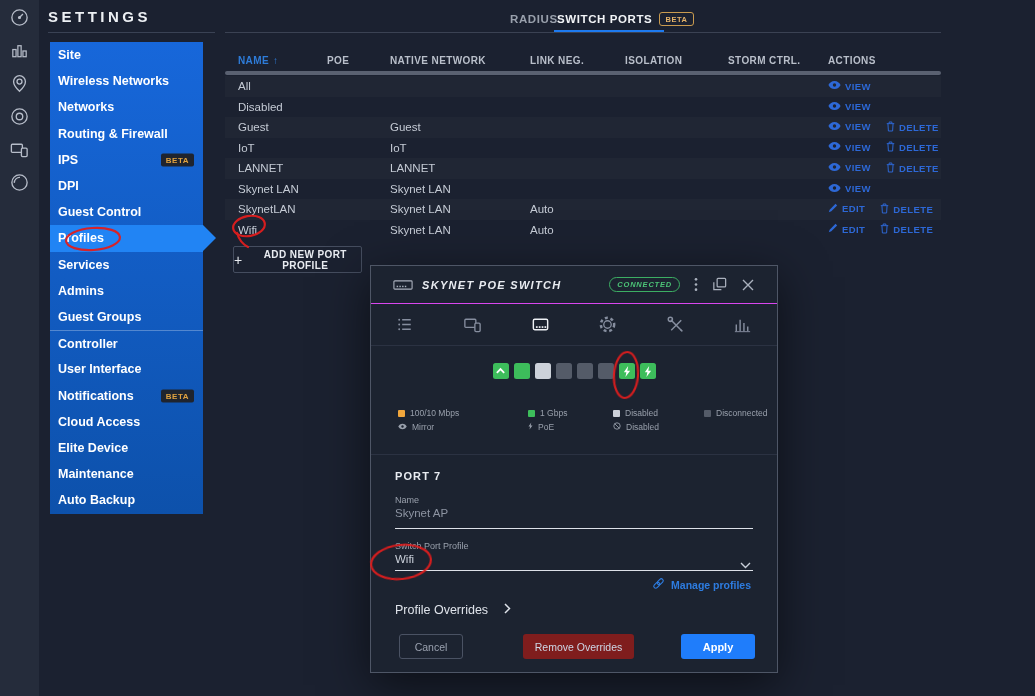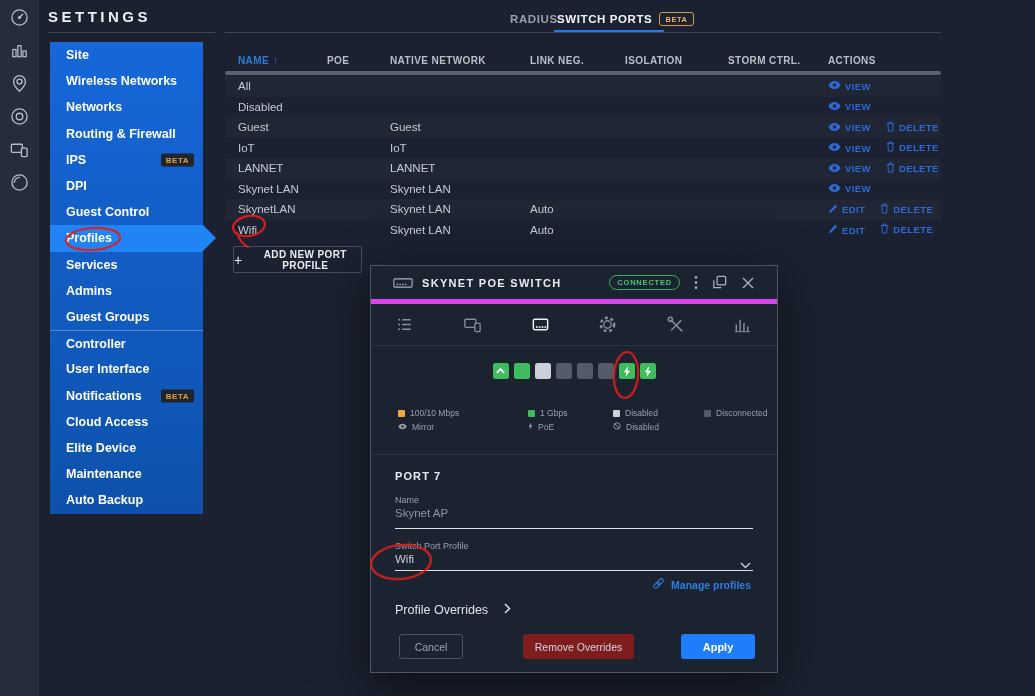--- a/index.html
+++ b/index.html
@@ -20,21 +20,21 @@
   .rail svg { display:block; }
 
   
   .settings-title { left:48px; top:8px; font-size:15px; font-weight:700;
                     letter-spacing:3.5px; color:#edf0f4; }
   .settings-underline { left:48px; top:32px; width:167px; height:1px; background:#3a4254; }
 
   
   .sidebar { left:50px; top:42px; width:153px; height:472px;
              background:linear-gradient(180deg,#1767da 0%, #0d51ab 100%); }
-  .side-item { height:26.2px; display:flex; align-items:center; padding-left:16px;
+  .side-item { height:26.2px; display:flex; align-items:center; padding-left:8px;
                font-size:12.5px; font-weight:700; color:#fff; position:relative; cursor:pointer; }
   .side-item.active { background:#2184f4; }
   .side-item.active::after { content:""; position:absolute; right:-13px; top:50%;
       transform:translateY(-50%); width:0; height:0;
       border-left:13px solid #2184f4; border-top:13px solid transparent;
       border-bottom:13px solid transparent; }
   .side-item.section-start { border-top:1px solid rgba(255,255,255,.28); }
   .side-beta { position:absolute; right:9px; top:50%; transform:translateY(-50%);
                background:#1f242e; color:#e0a23f; font-size:8px; font-weight:700;
                letter-spacing:.5px; padding:2px 5px; border-radius:2px; }
@@ -53,38 +53,38 @@
   .table { left:225px; top:50px; width:716px; }
   .tgrid { display:grid; grid-template-columns:89px 63px 140px 95px 103px 100px 113px;
            padding-left:13px; align-items:center; }
   .thead { height:20px; font-size:10px; font-weight:700; letter-spacing:.4px; color:#b9bfca; }
   .thead .name-col { color:#2e7cd9; cursor:pointer; }
   .sort-arrow { font-size:10px; margin-left:4px; }
   .scrollbar { height:4px; background:#5a6171; border-radius:2px; margin-top:1px; cursor:pointer; }
   .trows { margin-top:1px; }
   .trow { height:20.5px; font-size:11.5px; color:#c5cbd5; }
   .trow:nth-child(odd) { background:#202634; }
-  .acts { display:flex; gap:15px; align-items:flex-end; }
+  .acts { display:flex; gap:15px; align-items:flex-start; }
   .action { display:flex; align-items:center; gap:4px; color:#2d68d6;
             font-size:9.5px; font-weight:700; letter-spacing:.4px; cursor:pointer;
             background:none; border:none; font-family:inherit; padding:0; }
 
   
   .add-btn { left:233px; top:246px; width:129px; height:27px;
              border:1px solid #454d5f; border-radius:2px; background:transparent;
              color:#e9ecf1; font-size:10px; font-weight:700; letter-spacing:.4px;
              display:flex; align-items:center; justify-content:center; gap:7px;
              cursor:pointer; font-family:inherit; }
   .add-plus { font-size:14px; font-weight:400; }
 
   
   .modal { left:370px; top:265px; width:408px; height:408px; background:#1c2330;
            border:1px solid #4e5666; box-shadow:0 12px 45px rgba(0,0,0,.55); }
   .m-header { position:absolute; top:0; left:0; right:0; height:38px; display:flex;
-              align-items:center; padding:0 22px; border-bottom:5px solid #d946ef; }
+              align-items:center; padding:0 22px; border-bottom:1px solid #d946ef;font-style:italic; }
   .m-title { margin-left:9px; font-size:11px; font-weight:700; letter-spacing:1.3px; color:#e9ecf1; }
   .m-badge { margin-left:auto; border:1px solid #3cae63; color:#4cc377; font-size:7.5px;
              font-weight:700; letter-spacing:.8px; padding:2px 7px; border-radius:8px; }
   .m-hicon { color:#aab1bd; cursor:pointer; display:flex; }
   .m-toolbar { position:absolute; top:38px; left:0; right:0; height:42px; display:flex;
                align-items:center; justify-content:space-between; padding:0 24px;
                border-bottom:1px solid #2b3242; }
   .tbi { color:#868e9f; cursor:pointer; display:flex; }
   .tbi.active { color:#eef1f5; }
 

